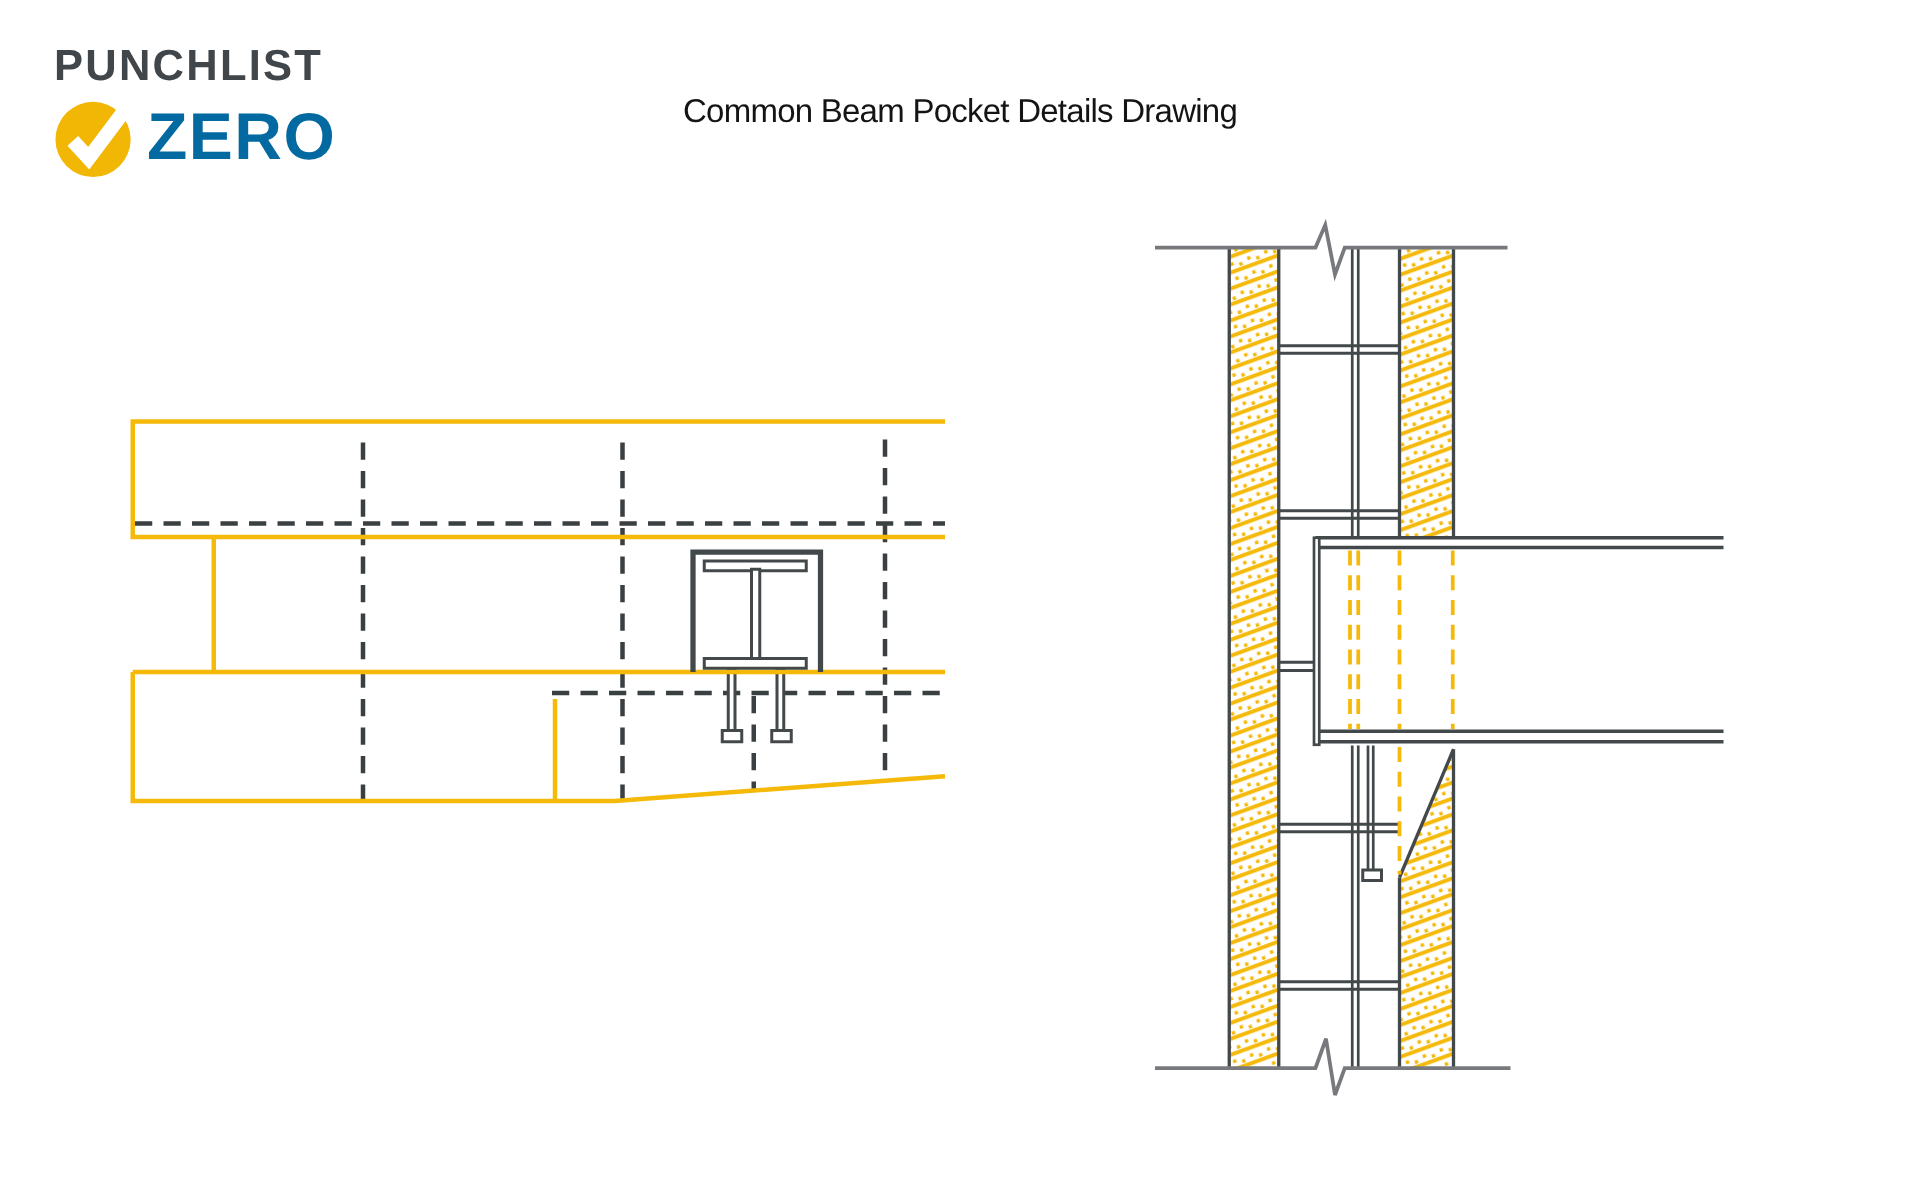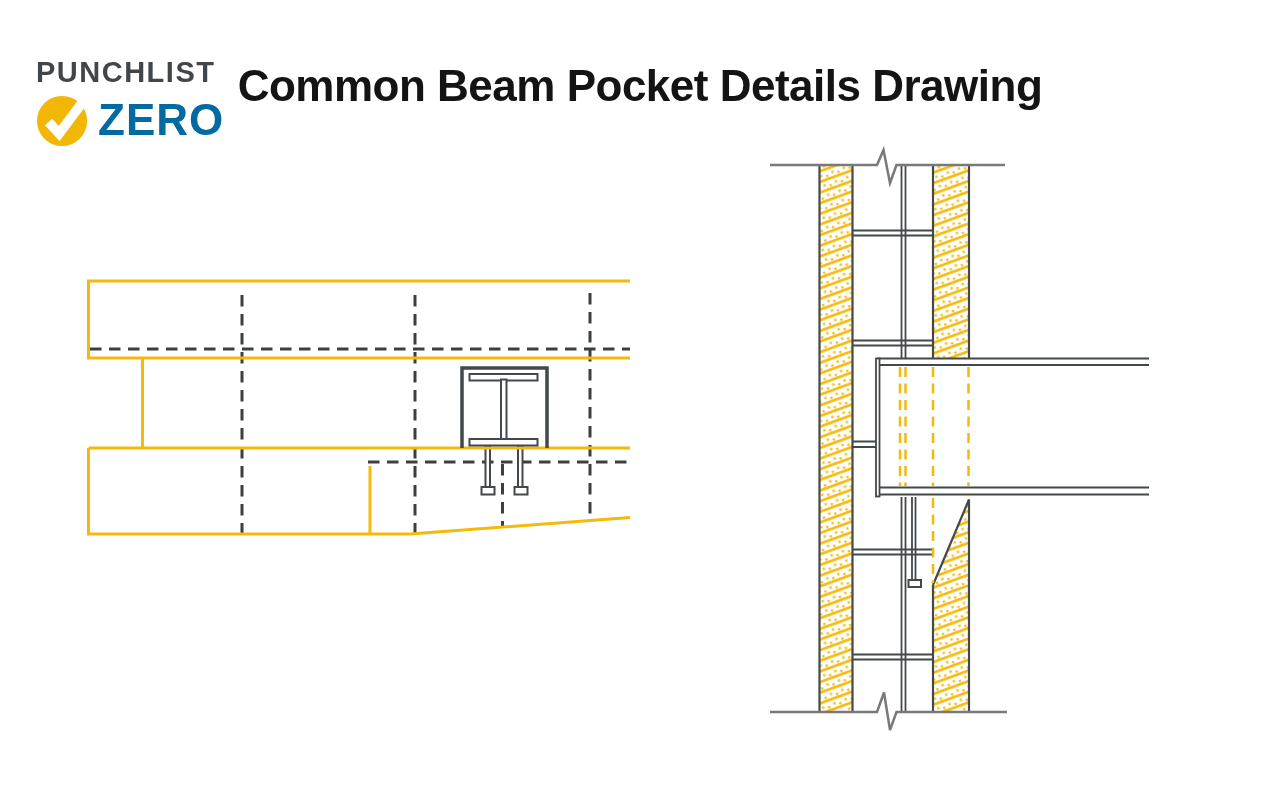--- a/index.html
+++ b/index.html
@@ -3,31 +3,31 @@
 <meta charset="utf-8">
 <style>
   html,body{margin:0;padding:0;}
   body{
     width:1280px;height:800px;position:relative;background:#ffffff;
     font-family:"Liberation Sans", sans-serif;overflow:hidden;
   }
   .logo{position:absolute;left:36px;top:30px;}
   .logo-word1{
     font-size:29px;font-weight:600;color:#41464A;letter-spacing:1.5px;
-    line-height:1;display:block;margin-top:28px;
+    line-height:1;display:block;
   }
   .logo-row2{display:flex;align-items:center;margin-top:6px;}
   .logo-check{width:54px;height:54px;display:block;}
   .logo-word2{
     font-size:44px;font-weight:800;color:#0369a1;letter-spacing:1px;
     line-height:1;margin-left:8px;
   }
   .page-title{
     position:absolute;top:61px;left:0;width:100%;text-align:center;
-    font-size:44px;font-weight:700;color:#141414;letter-spacing:-0.5px;
+    font-size:22px;font-weight:400;color:#141414;letter-spacing:-0.5px;
   }
   .canvas{position:absolute;left:0;top:0;width:1280px;height:800px;}
   
   .y  {stroke:#F5B90A;stroke-width:3;fill:none;}
   .d  {stroke:#3A3F42;stroke-width:3;fill:none;stroke-dasharray:11.5 7.5;}
   .k  {stroke:#43484B;fill:none;}
   .kw {stroke:#43484B;fill:#ffffff;}
   .g  {stroke:#77797C;stroke-width:2.5;fill:none;stroke-linejoin:miter;}
   .yd {stroke:#F5B90A;stroke-width:2.5;fill:none;stroke-dasharray:10 6.5;}
 </style>

